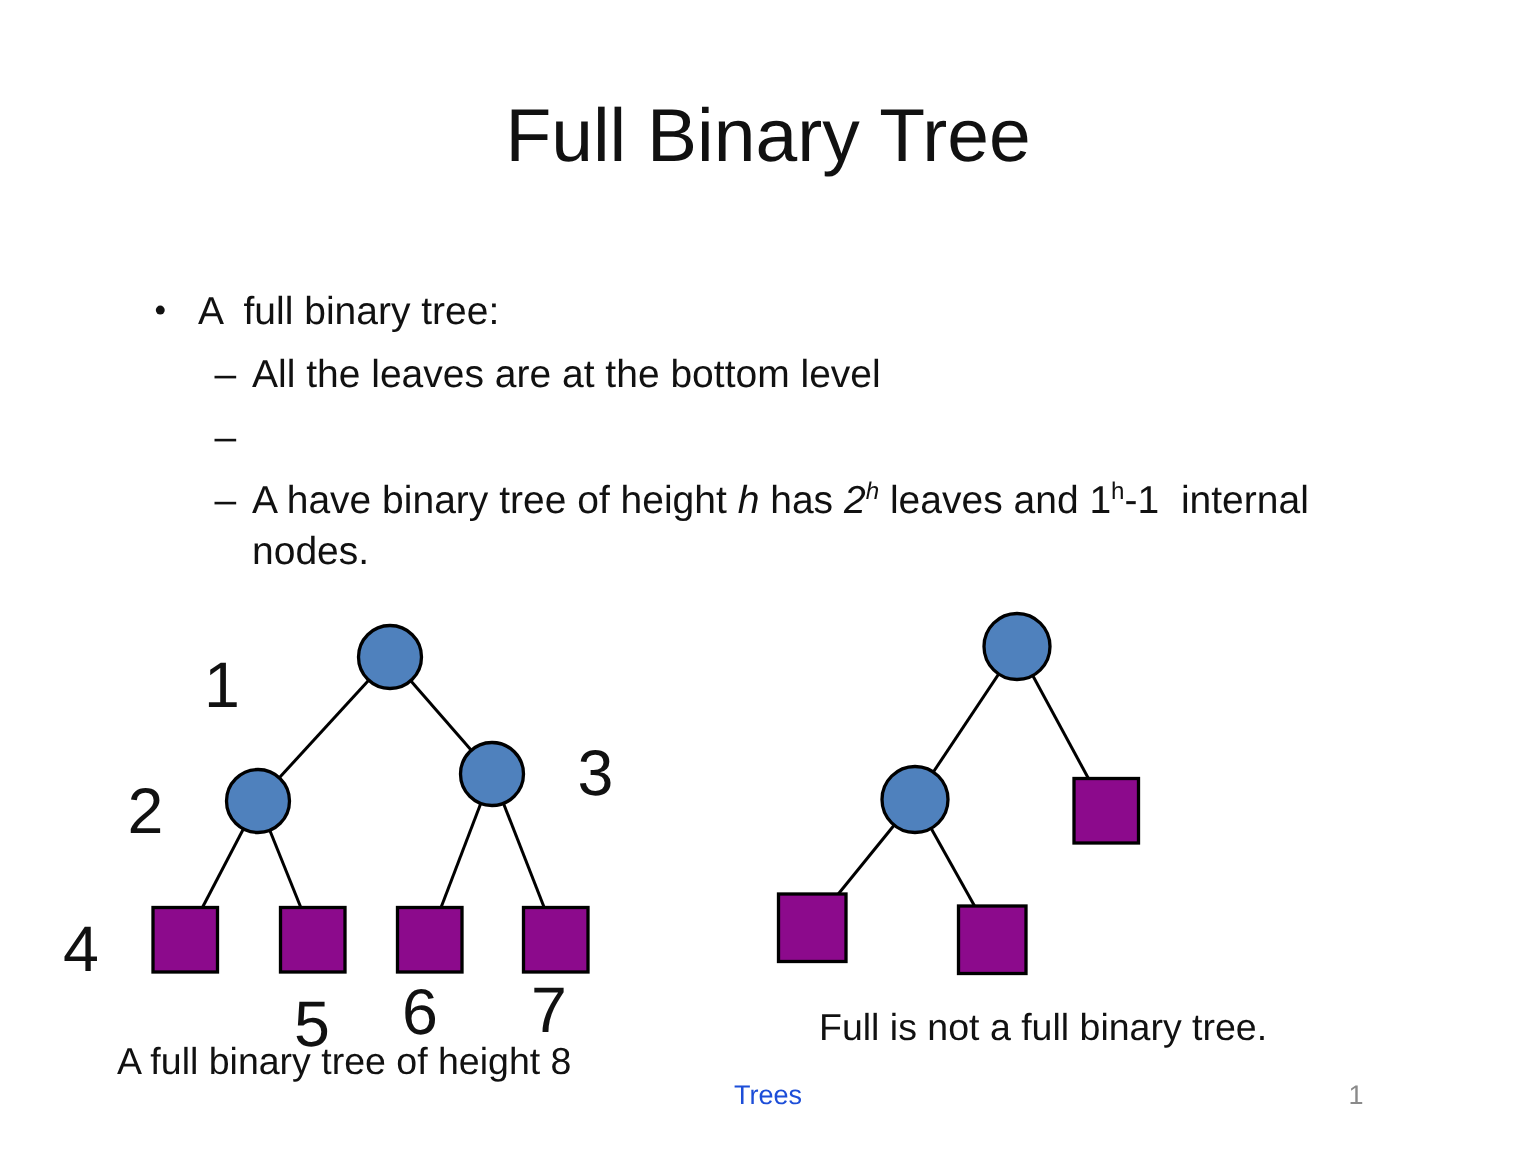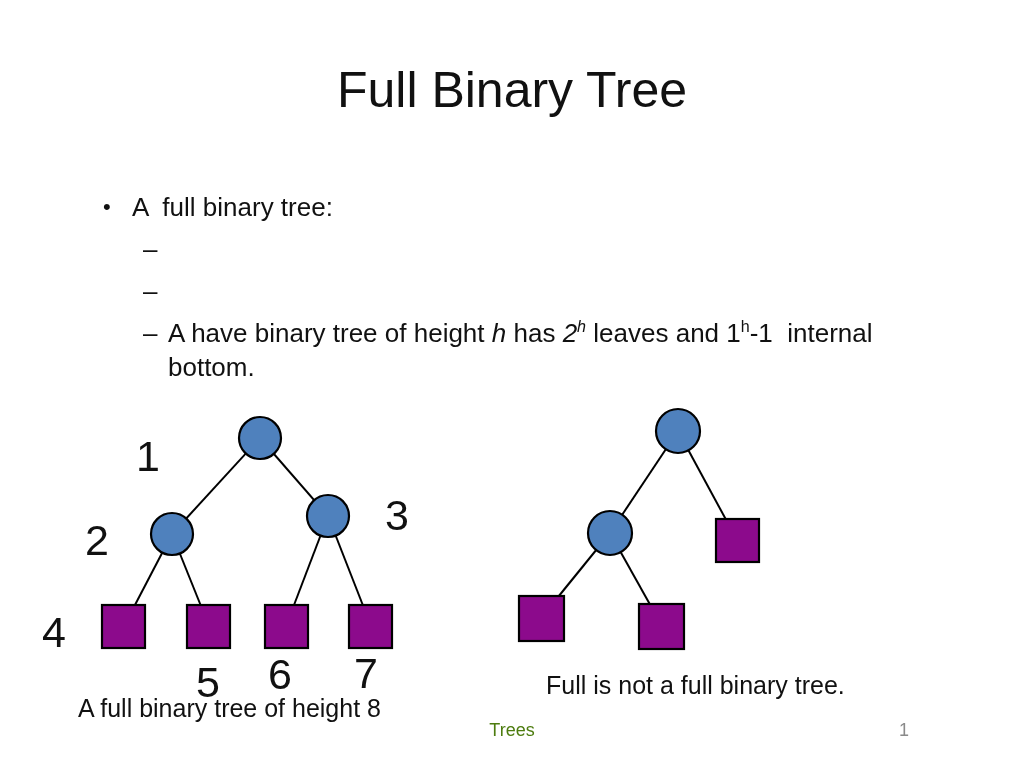--- a/index.html
+++ b/index.html
@@ -29,48 +29,49 @@
   .leaf-square { stroke:#000000; stroke-width:2.2; }
   .nlabel {
     font-family:"Liberation Sans","DejaVu Sans",sans-serif;
     font-size:43px; fill:#111111; text-anchor:middle;
   }
   .caption { position:absolute; font-size:25px; line-height:1.3; white-space:pre-wrap; }
   .caption-left  { left:78px;  top:692px; }
   .caption-right { left:546px; top:669px; }
   .footer-center {
     position:absolute; left:0; top:720px; width:1024px; text-align:center;
-    font-size:18px; color:#4d7c0f;
+    font-size:18px; color:#1d4ed8;
   }
   .footer-page {
     position:absolute; right:96px; top:720px;
     font-size:18px; color:#8a8a8a; text-align:right;
   }
 </style>
 </head>
 <body>
 
 <div class="slide">
 
   <div class="title">Full Binary Tree</div>
 
   <div class="bullets">
     <div class="brow">
       <span class="marker m1">•</span>
       <span class="btext">A  full binary tree:</span>
     </div>
     <div class="brow sub">
       <span class="marker m2">–</span>
+      <span class="btext">All the leaves are at the bottom level</span>
     </div>
     <div class="brow sub">
       <span class="marker m2">–</span>
     </div>
     <div class="brow sub">
       <span class="marker m2">–</span>
-      <span class="btext"><span>A have binary tree of height </span><span class="it">h</span><span> has </span><span class="it">2</span><sup class="it">h</sup><span> leaves and 1</span><sup>h</sup><span>-1  internal</span><br><span>bottom.</span></span>
+      <span class="btext"><span>A have binary tree of height </span><span class="it">h</span><span> has </span><span class="it">2</span><sup class="it">h</sup><span> leaves and 1</span><sup>h</sup><span>-1  internal</span><br><span>nodes.</span></span>
     </div>
   </div>
 
   <svg class="diagram-svg" viewBox="0 0 1024 768" xmlns="http://www.w3.org/2000/svg">
 
     <g>
       <line class="edge" x1="260" y1="438" x2="172" y2="534"></line>
       <line class="edge" x1="260" y1="438" x2="328" y2="516"></line>
       <line class="edge" x1="172" y1="534" x2="124" y2="626"></line>
       <line class="edge" x1="172" y1="534" x2="209" y2="626"></line>

